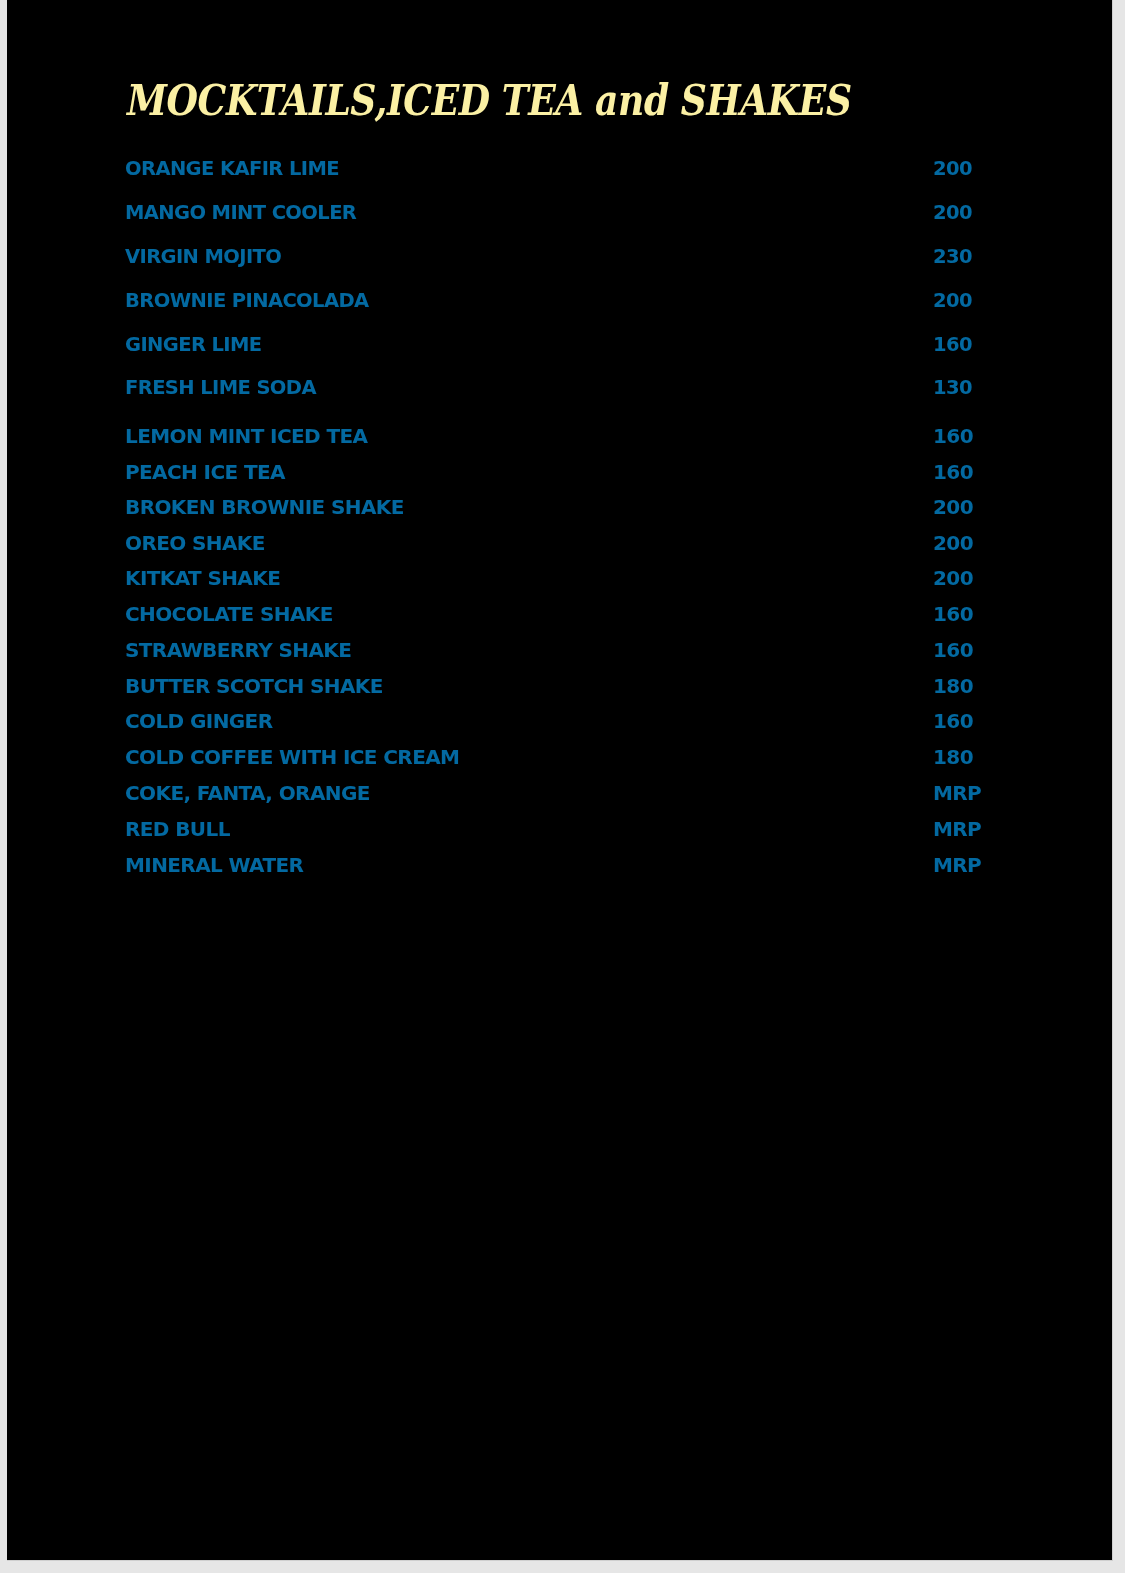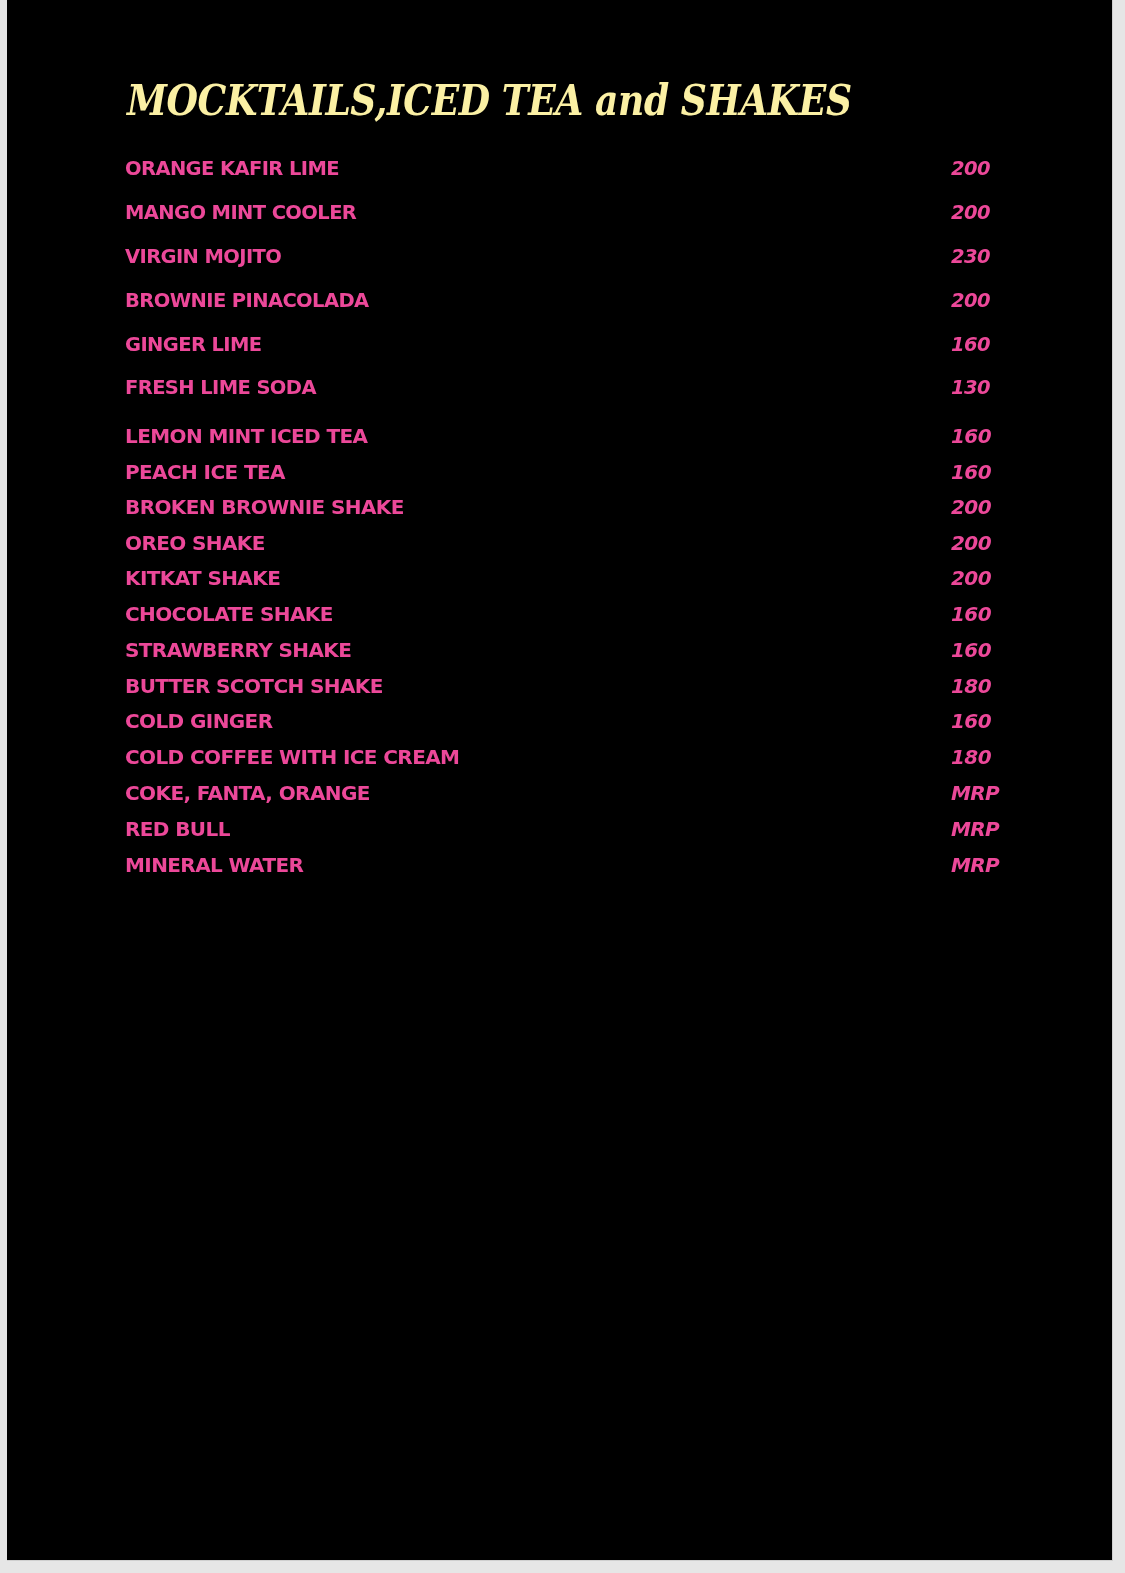--- a/index.html
+++ b/index.html
@@ -44,35 +44,34 @@
       top: 0;
       width: 840px;
     }
     .item {
       position: absolute;
       left: 0;
       width: 840px;
       height: 30px;
       font-family: "DejaVu Sans", sans-serif;
       font-weight: bold;
-      color: #ec4899;
+      color: #0369a1;
       letter-spacing: -0.6px;
     }
     .item .name {
       position: absolute;
       left: 0;
       top: 0;
       white-space: nowrap;
     }
     .item .price {
       position: absolute;
-      left: 826px;
+      left: 808px;
       top: 0;
       white-space: nowrap;
-      font-style: italic;
     }
     .item.big { font-size: 19.5px; }
     .item.small { font-size: 20px; }
   </style>
 </head>
 <body>
 
 <div class="page">
   <h1 class="title">MOCKTAILS,ICED TEA and SHAKES</h1>
 

